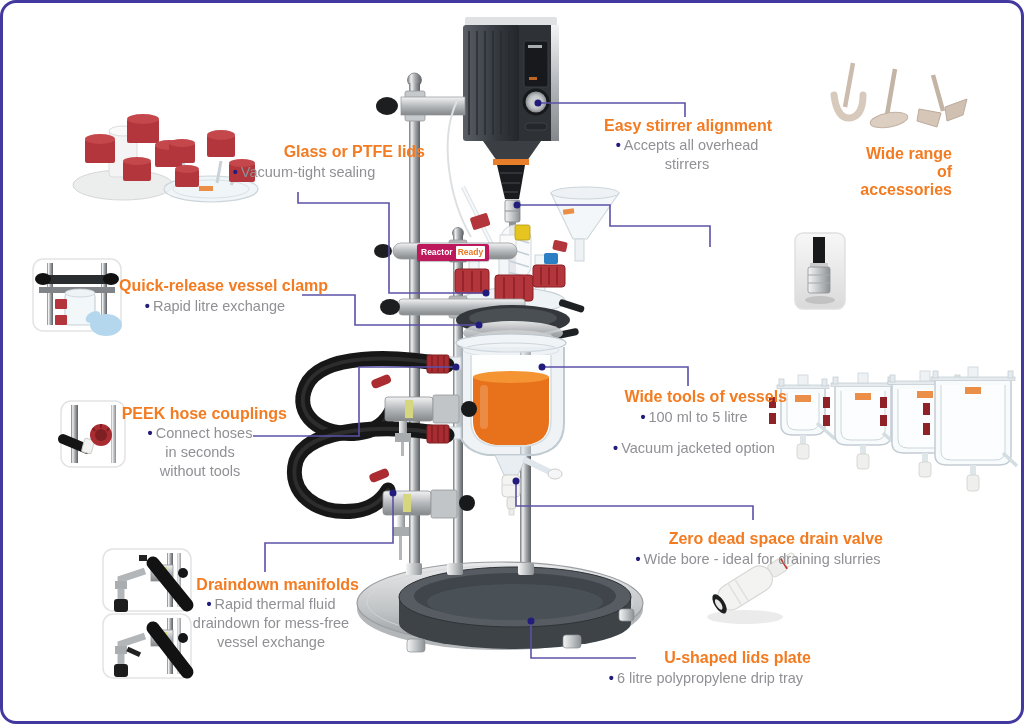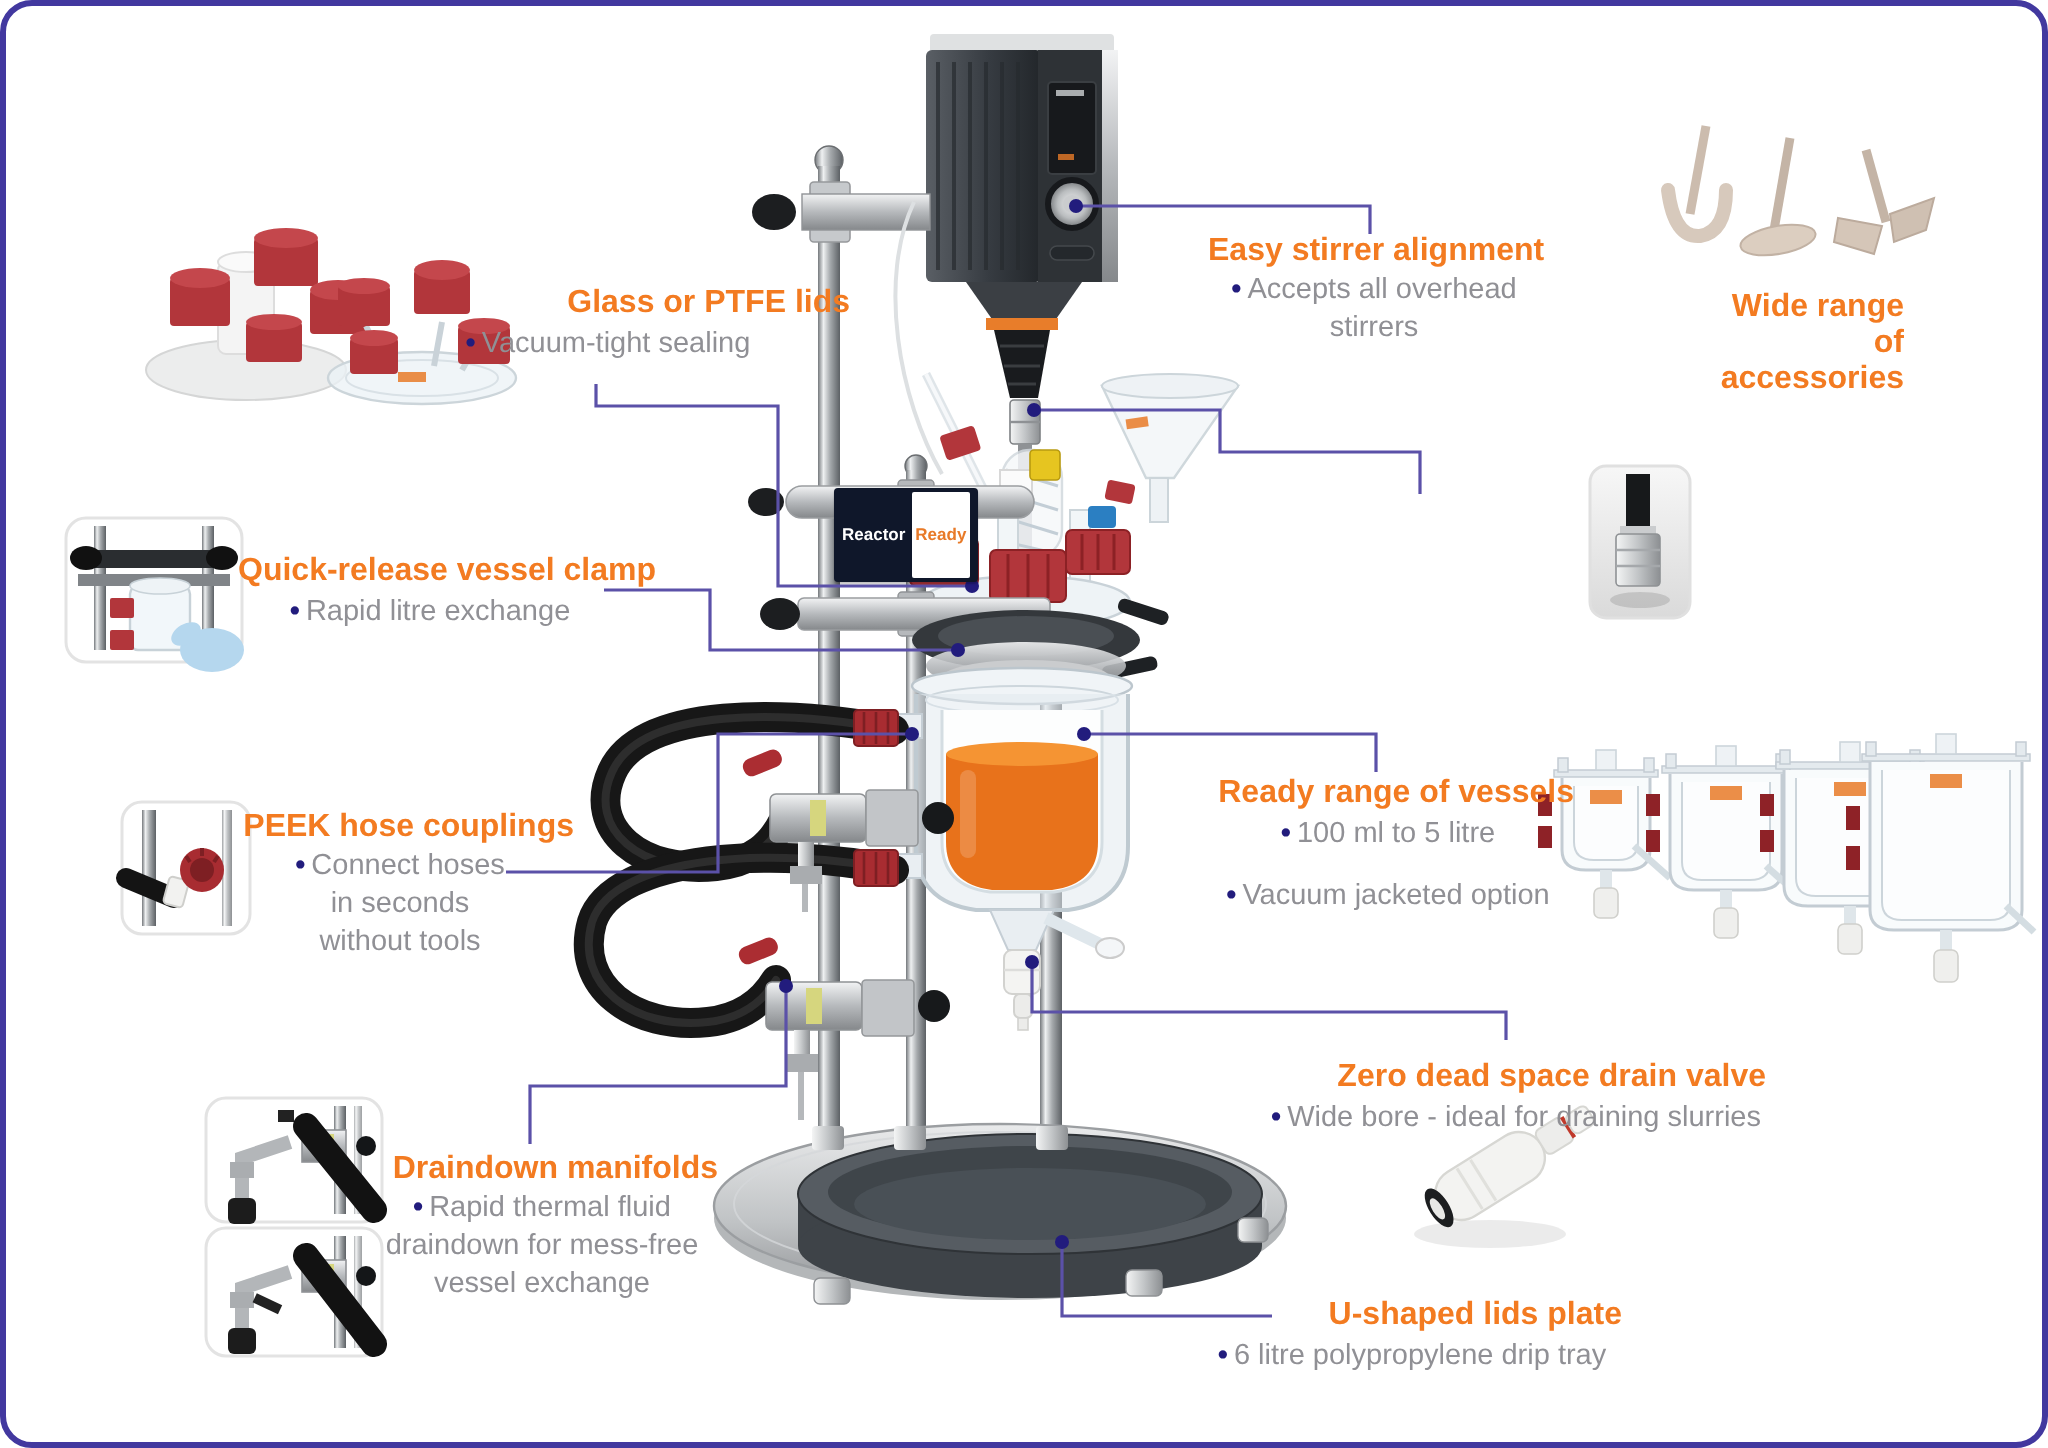--- a/index.html
+++ b/index.html
@@ -10,24 +10,24 @@
   }
   .scene{position:absolute;left:0;top:0;width:1024px;height:724px;z-index:1;}
   .co{position:absolute;text-align:center;z-index:3;}
   .co-title{color:#f37b21;font-weight:bold;font-size:16px;line-height:1.12;white-space:nowrap;text-align:right;}
   .co-title.wrap{white-space:normal;}
   .co-b{color:#909095;font-size:14.5px;line-height:1.3;margin-top:2px;}
   .co-b.nowrap{white-space:nowrap;}
   .bdot{color:#221c7d;margin-right:3px;font-weight:bold;}
   .sign{
     position:absolute;left:414px;top:241px;z-index:2;display:inline-flex;align-items:center;
-    background:#0f172a;color:#ffffff;font-weight:bold;font-size:8.5px;line-height:1;
+    background:#be185d;color:#ffffff;font-weight:bold;font-size:8.5px;line-height:1;
     padding:2px 4px;border-radius:2px;gap:3px;box-shadow:0 1px 1px rgba(0,0,0,.25);
   }
-  .sign .ready{background:#ffffff;color:#e87a28;padding:17px 2px;border-radius:1px;}
+  .sign .ready{background:#ffffff;color:#e87a28;padding:2px 2px;border-radius:1px;}
 </style>
 </head>
 <body>
 
 <div class="frame">
 
 <svg class="scene" viewBox="0 0 1024 724">
   <defs>
     <linearGradient id="gPole" x1="0" y1="0" x2="1" y2="0">
       <stop offset="0" stop-color="#74787c"></stop>
@@ -441,21 +441,21 @@
   <div class="co-title">Quick-release vessel clamp</div>
   <div class="co-b nowrap"><span class="bdot">•</span><span>Rapid litre exchange</span></div>
 </div>
 
 <div class="co" style="left:110px;top:402px;width:174px">
   <div class="co-title">PEEK hose couplings</div>
   <div class="co-b" style="width:112px;margin:1px auto 0"><span class="bdot">•</span><span>Connect hoses in seconds without tools</span></div>
 </div>
 
 <div class="co" style="left:598px;top:385px;width:186px">
-  <div class="co-title">Ready range of vessels</div>
+  <div class="co-title">Wide tools of vessels</div>
   <div class="co-b nowrap"><span class="bdot">•</span><span>100 ml to 5 litre</span></div>
   <div class="co-b nowrap" style="margin-top:12px"><span class="bdot">•</span><span>Vacuum jacketed option</span></div>
 </div>
 
 <div class="co" style="left:630px;top:527px;width:250px">
   <div class="co-title">Zero dead space drain valve</div>
   <div class="co-b nowrap"><span class="bdot">•</span><span>Wide bore - ideal for draining slurries</span></div>
 </div>
 
 <div class="co" style="left:180px;top:573px;width:176px">

